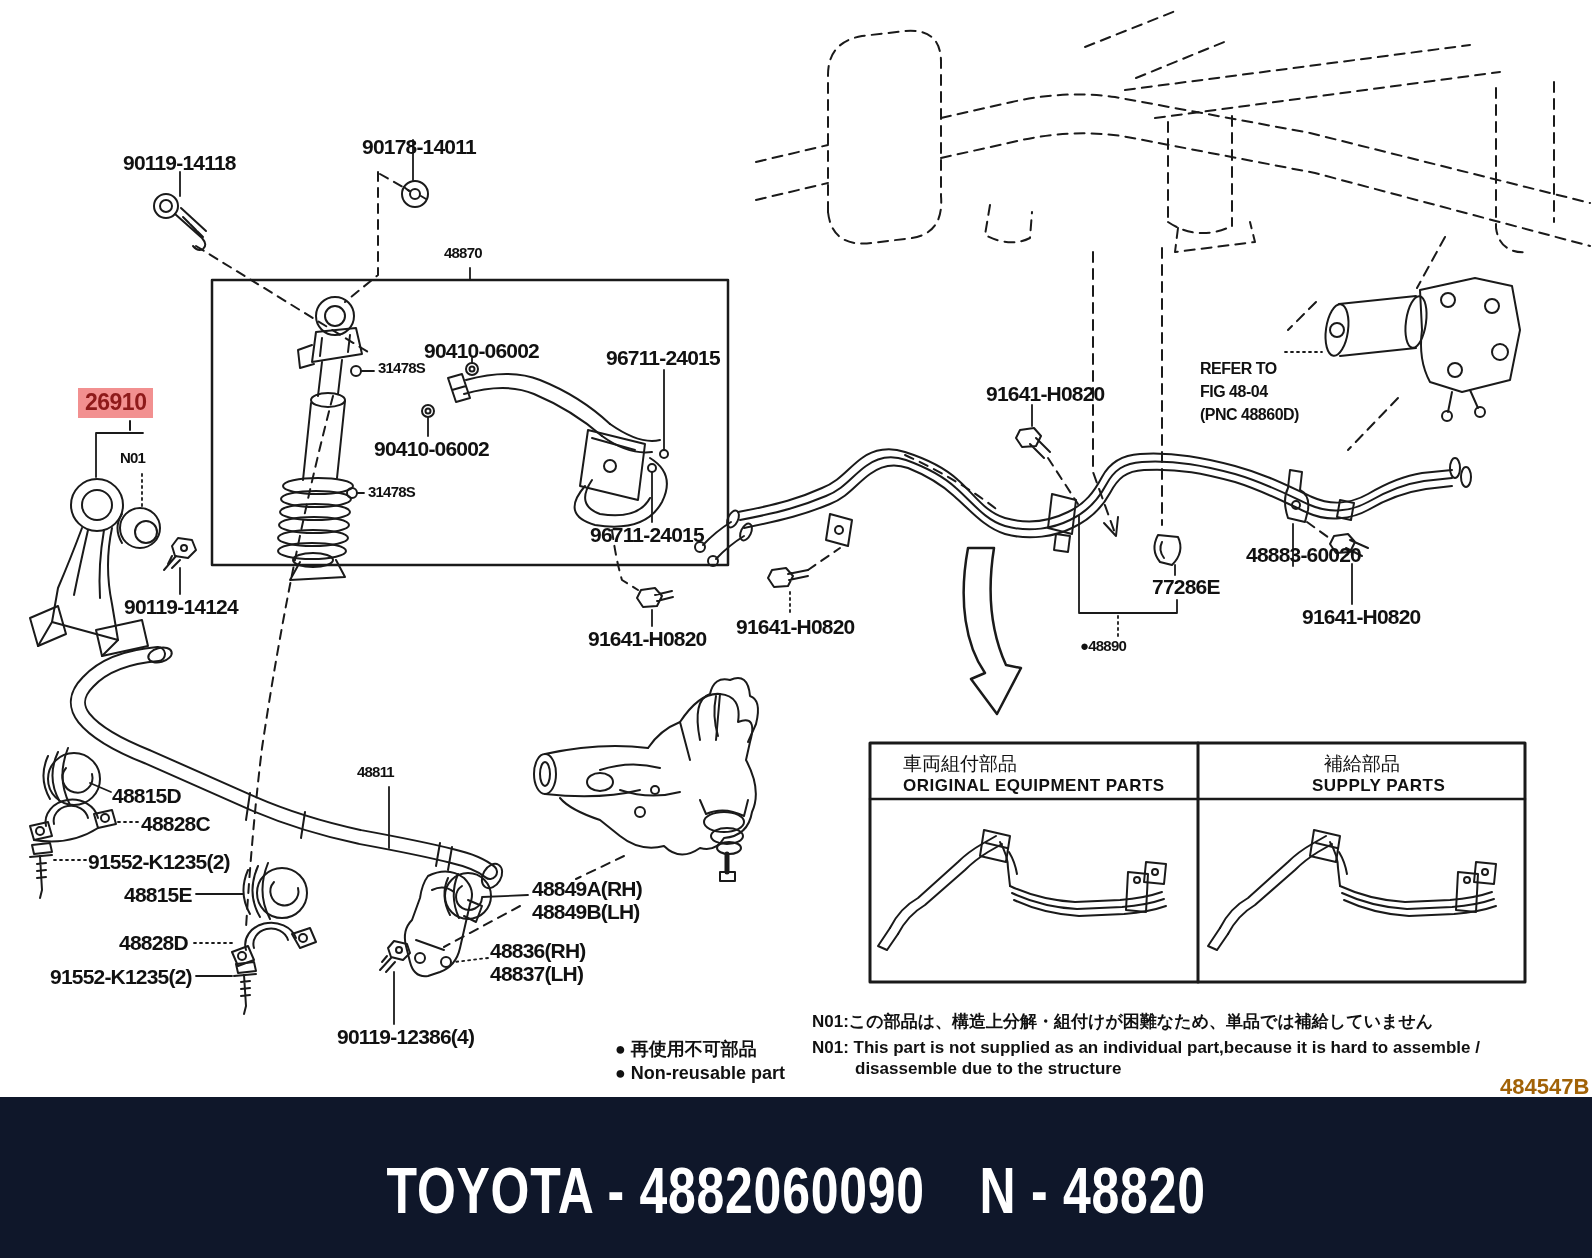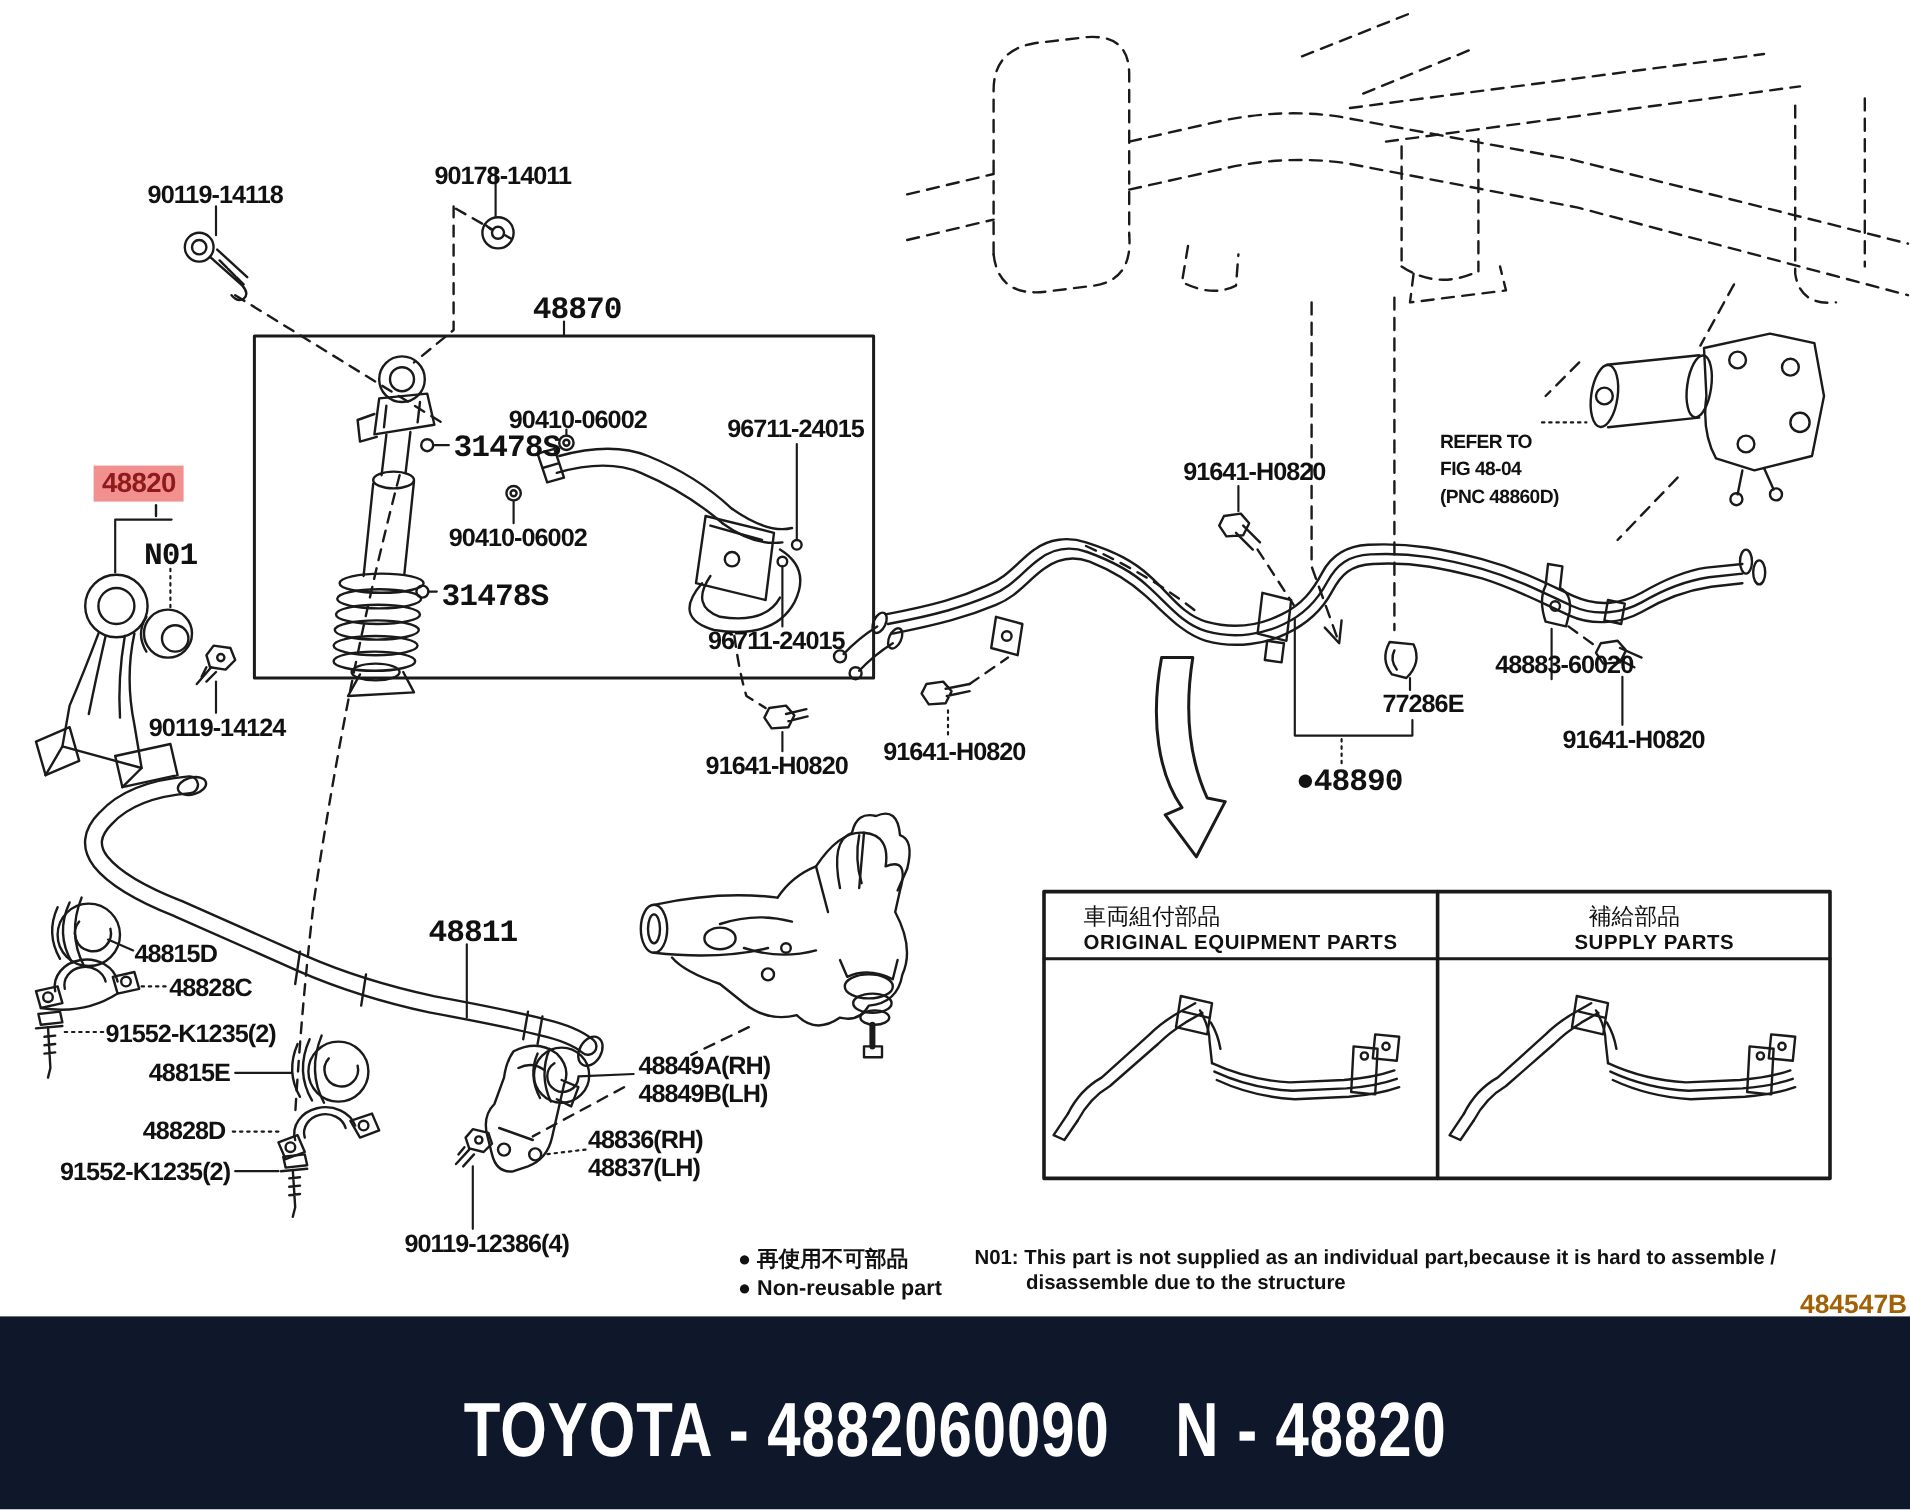--- a/index.html
+++ b/index.html
@@ -1,21 +1,21 @@
 <!DOCTYPE html>
 <html><head>
 <meta charset="utf-8">
 <style>
   html,body{margin:0;padding:0;background:#fff;}
   #stage{position:relative;width:1592px;height:1258px;background:#ffffff;overflow:hidden;
          font-family:"Liberation Sans",sans-serif;}
   #art{position:absolute;left:0;top:0;}
   .lbl{position:absolute;font-weight:bold;font-size:21px;letter-spacing:-0.8px;color:#111;
        white-space:nowrap;line-height:1;}
-  .big{font-size:26px;font-family:Liberation Mono, monospace;}
+  .big{font-size:15px;}
   .hl{background:#f29090;color:#8e1a1a;padding:3px 7px 4px 7px;font-size:23px;letter-spacing:-0.5px;}
   .ref{font-size:16px;letter-spacing:-0.5px;margin-top:43px;}
   .legend{font-size:18px;letter-spacing:0;}
   .note{font-size:17px;letter-spacing:0;}
   .tblhead-jp{position:absolute;font-weight:normal;font-size:19px;color:#111;white-space:nowrap;}
   .tblhead-en{position:absolute;font-weight:bold;font-size:17px;letter-spacing:0.5px;color:#111;white-space:nowrap;}
   #banner{position:absolute;left:0;top:1097px;width:1592px;height:188px;background:#0f172a;
           display:flex;align-items:center;justify-content:center;}
   #banner .bt{color:#ffffff;font-weight:bold;font-size:64px;letter-spacing:1px;
           transform:scaleX(0.78);display:flex;gap:70px;white-space:nowrap;}
@@ -311,21 +311,21 @@
   </g>
 </svg>
 
 <div class="lbl" style="left:123px;top:152px">90119-14118</div>
 <div class="lbl" style="left:362px;top:136px">90178-14011</div>
 <div class="lbl big" style="left:444px;top:245px">48870</div>
 <div class="lbl" style="left:424px;top:340px">90410-06002</div>
 <div class="lbl big" style="left:378px;top:360px">31478S</div>
 <div class="lbl" style="left:374px;top:438px">90410-06002</div>
 <div class="lbl big" style="left:368px;top:484px">31478S</div>
-<div class="lbl hl" style="left:78px;top:388px">48820</div>
+<div class="lbl hl" style="left:78px;top:388px">26910</div>
 <div class="lbl big" style="left:120px;top:450px">N01</div>
 <div class="lbl" style="left:124px;top:596px">90119-14124</div>
 <div class="lbl" style="left:606px;top:347px">96711-24015</div>
 <div class="lbl" style="left:590px;top:524px">96711-24015</div>
 <div class="lbl" style="left:588px;top:628px">91641-H0820</div>
 <div class="lbl" style="left:736px;top:616px">91641-H0820</div>
 <div class="lbl" style="left:986px;top:383px">91641-H0820</div>
 <div class="lbl ref" style="left:1200px;top:318px">REFER TO</div>
 <div class="lbl ref" style="left:1200px;top:341px">FIG 48-04</div>
 <div class="lbl ref" style="left:1200px;top:364px">(PNC 48860D)</div>
@@ -347,20 +347,21 @@
 <div class="lbl" style="left:490px;top:963px">48837(LH)</div>
 
 <div class="lbl legend" style="left:615px;top:1040px">● 再使用不可部品</div>
 <div class="lbl legend" style="left:615px;top:1064px">● Non-reusable part</div>
 
 <div class="tblhead-jp" style="left:903px;top:751px">車両組付部品</div>
 <div class="tblhead-en" style="left:903px;top:776px">ORIGINAL EQUIPMENT PARTS</div>
 <div class="tblhead-jp" style="left:1324px;top:751px">補給部品</div>
 <div class="tblhead-en" style="left:1312px;top:776px">SUPPLY PARTS</div>
 
+<div class="lbl note" style="left:812px;top:1013px">N01:この部品は、構造上分解・組付けが困難なため、単品では補給していません</div>
 <div class="lbl note" style="left:812px;top:1039px">N01: This part is not supplied as an individual part,because it is hard to assemble /</div>
 <div class="lbl note" style="left:855px;top:1060px">disassemble due to the structure</div>
 
 <div class="figcode" style="left:1500px;top:1074px">484547B</div>
 
 <div id="banner">
   <div class="bt">
     <span>TOYOTA - 4882060090</span>
     <span>N - 48820</span>
   </div>

